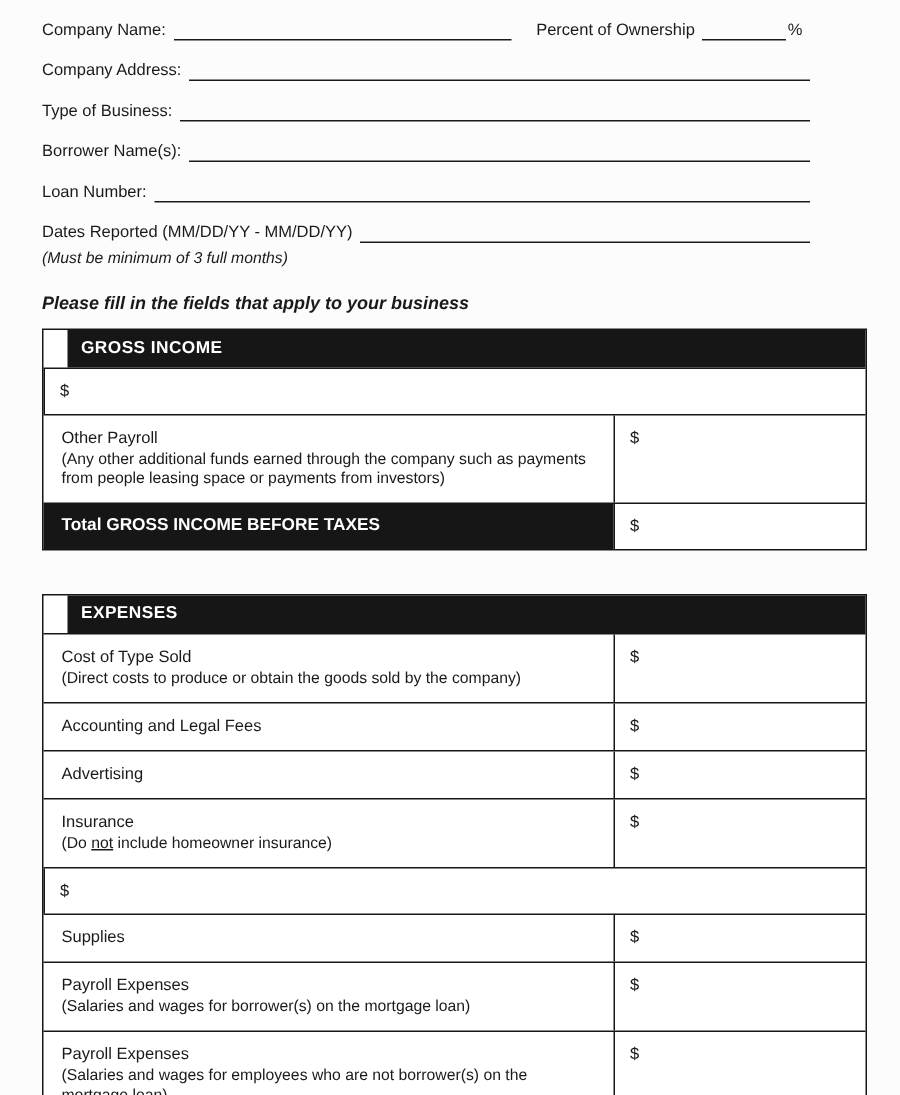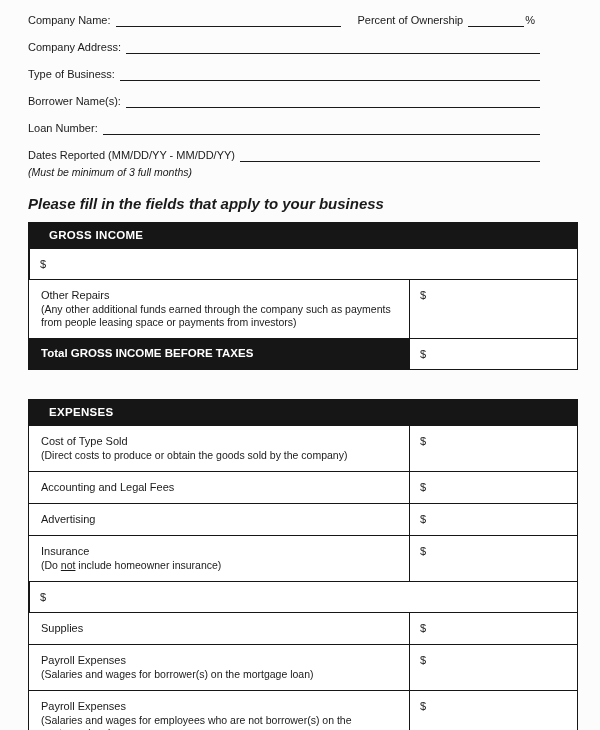--- a/index.html
+++ b/index.html
@@ -14,28 +14,29 @@
 
   
   .fields { margin-right: 38px; }
   .field-row { display: flex; align-items: center; font-size: 11px; margin-bottom: 13px; }
   .field-row .lbl { white-space: nowrap; padding-right: 5px; line-height: 14px; }
   .write-line { flex: 1 1 auto; border-bottom: 1.6px solid #1a1a1a; height: 14px; }
   .write-line.short { flex: 0 0 56px; }
   .gap-left { margin-left: 16px; }
   .pct { padding-left: 1px; padding-right: 0; }
   .sub-note { font-size: 10.5px; font-style: italic; margin-top: -9px; margin-bottom: 12px; line-height: 13px; }
-  .instruction { font-size: 15px; font-weight: bold; font-style: italic; margin: 16px 0 10px 0; }
+  .instruction { font-size: 12px; font-weight: bold; font-style: italic; margin: 16px 0 10px 0; }
 
   
   .tbl { border: 1.5px solid #161616; background: #ffffff; margin-bottom: 29px; }
   .tbl-header {
     background: #161616; color: #ffffff;
     font-size: 11.5px; font-weight: bold; letter-spacing: .3px;
-    padding: 6px 9px 7px 20px;
+    padding: 6px 9px 7px 9px;
+    margin-left: 16px;
   }
   .tbl-row { display: flex; border-top: 1px solid #161616; }
   .tbl-row:first-of-type { border-top: 0; }
   .cell-label { flex: 1 1 auto; padding: 8px 12px 9px 12px; }
   .row-label { font-size: 11px; line-height: 14px; }
   .row-note { font-size: 10.5px; line-height: 13px; margin-top: 1px; }
   .u { text-decoration: underline; }
   .cell-value {
     flex: 0 0 168px; border-left: 1px solid #161616;
     padding: 8px 10px; font-size: 11px; line-height: 14px;
@@ -95,21 +96,21 @@
     <div class="tbl-header">GROSS INCOME</div>
 
     <div class="tbl-row">
       <div class="cell-value">
         <span>$</span>
       </div>
     </div>
 
     <div class="tbl-row">
       <div class="cell-label">
-        <div class="row-label">Other Repairs</div>
+        <div class="row-label">Other Payroll</div>
         <div class="row-note">(Any other additional funds earned through the company such as payments from people leasing space or payments from investors)</div>
       </div>
       <div class="cell-value">
         <span>$</span>
       </div>
     </div>
 
     <div class="total-row">
       <div class="total-label">Total GROSS INCOME BEFORE TAXES</div>
       <div class="cell-value">

